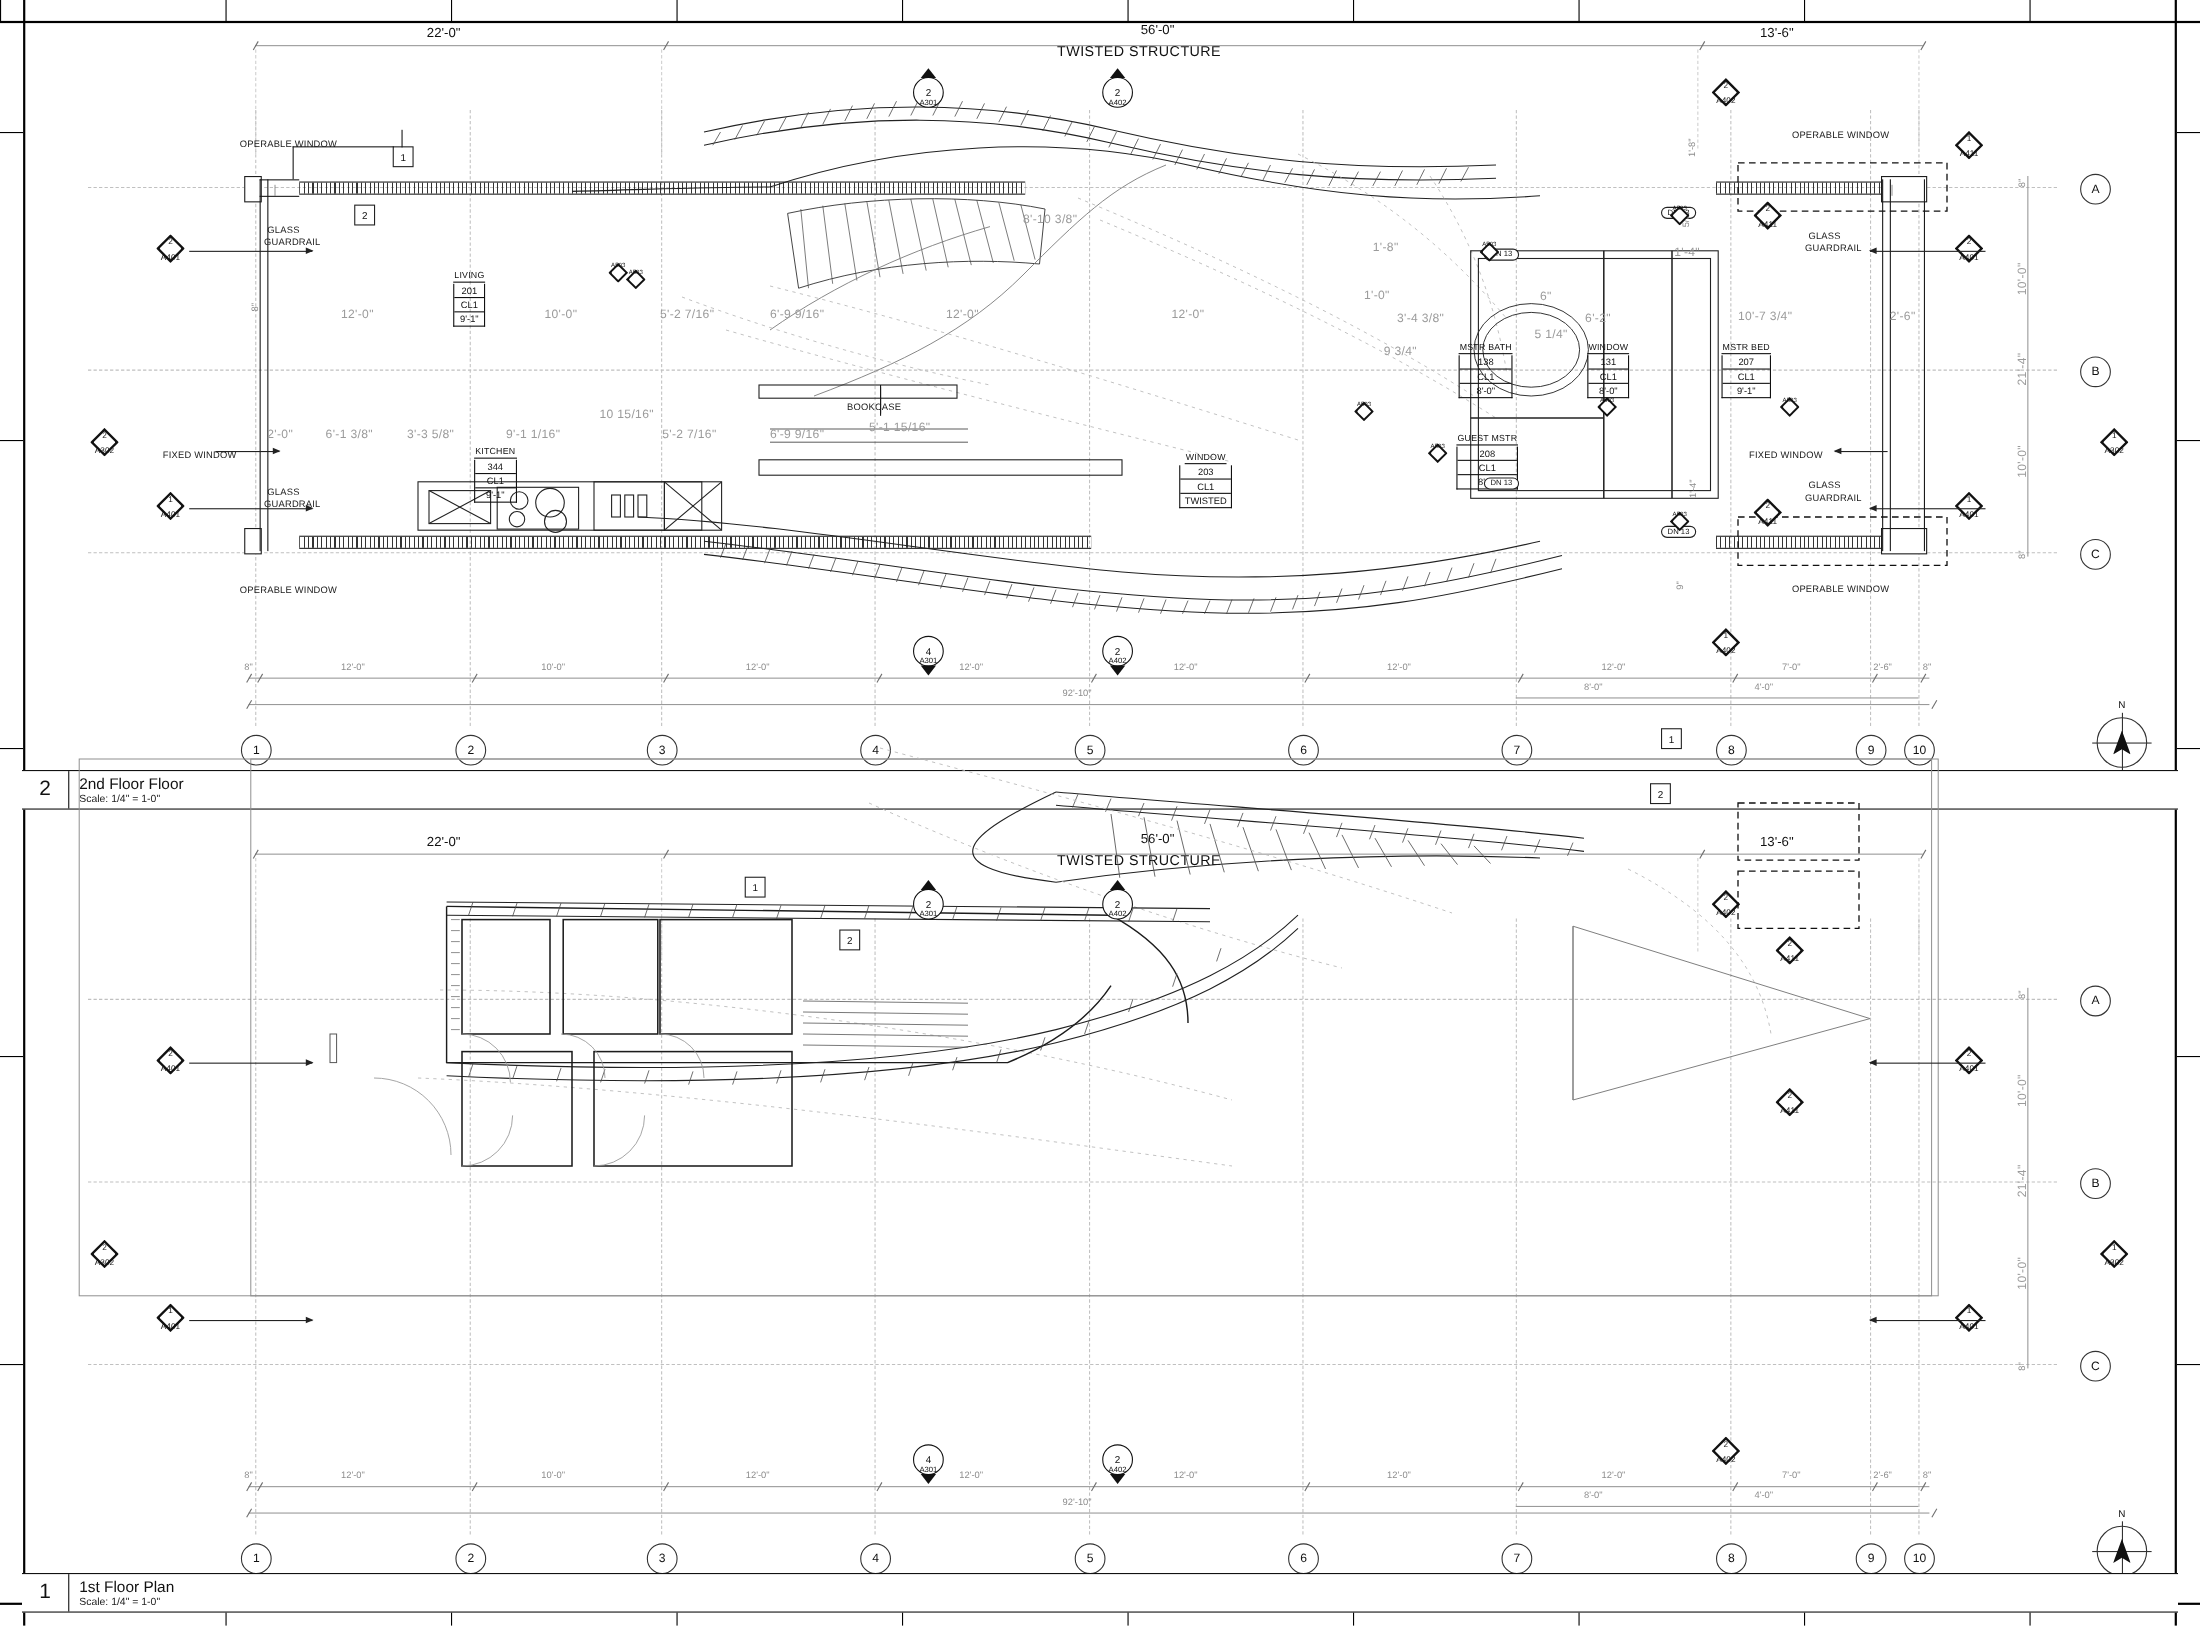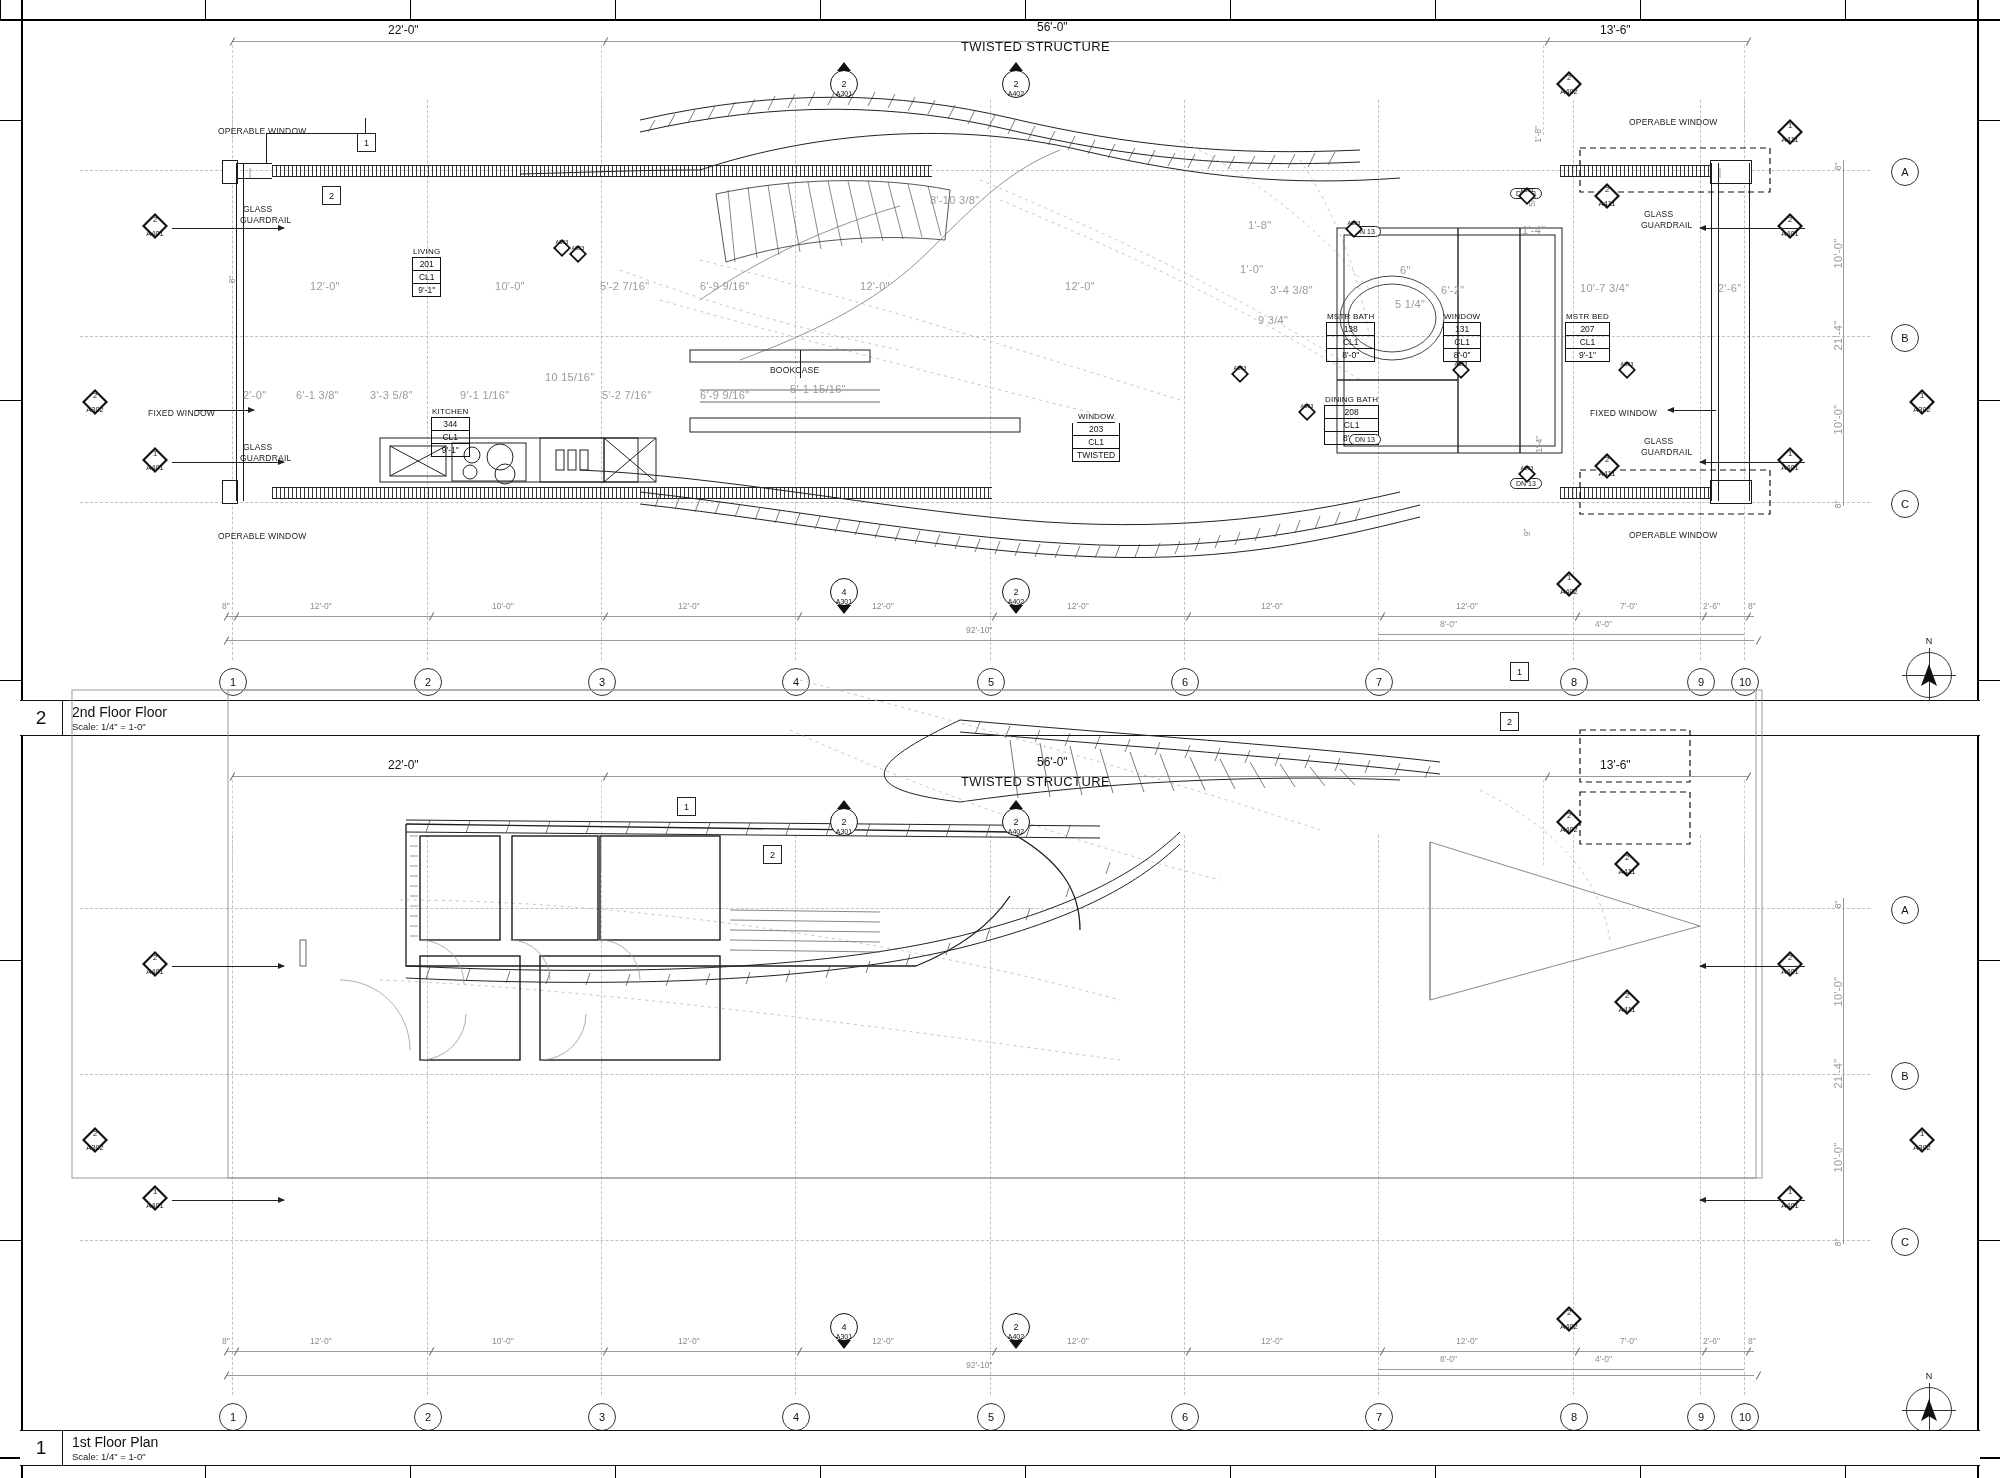--- a/index.html
+++ b/index.html
@@ -422,21 +422,21 @@
     <div class="room" style="left:1565px;top:305px;">
       <div class="nm">MSTR BED</div>
       <div class="box">
         <div>207</div>
         <div>CL1</div>
         <div>9'-1"</div>
       </div>
     </div>
 
     <div class="room" style="left:1324px;top:388px;">
-      <div class="nm">DINING BATH</div>
+      <div class="nm">GUEST MSTR</div>
       <div class="box">
         <div>208</div>
         <div>CL1</div>
         <div>8'-0"</div>
       </div>
     </div>
 
     <div class="dnt" style="left:1349px;top:226px;">DN 13</div>
     <div class="dnt" style="left:1349px;top:434px;">DN 13</div>
     <div class="dnt" style="left:1510px;top:188px;">DN 13</div>

